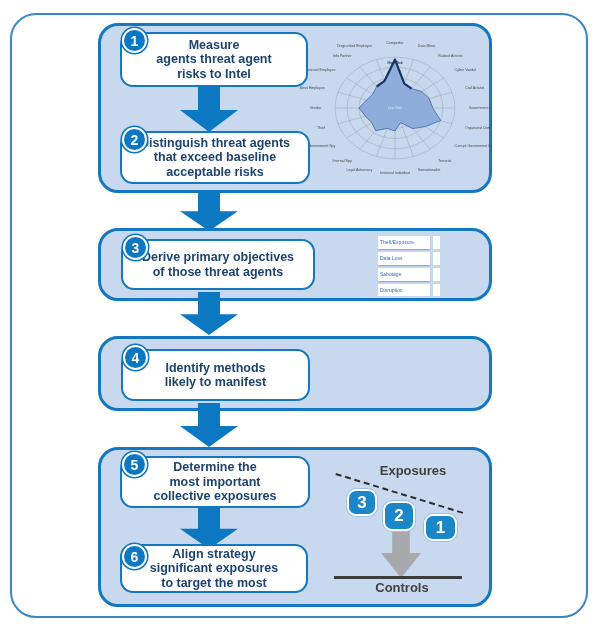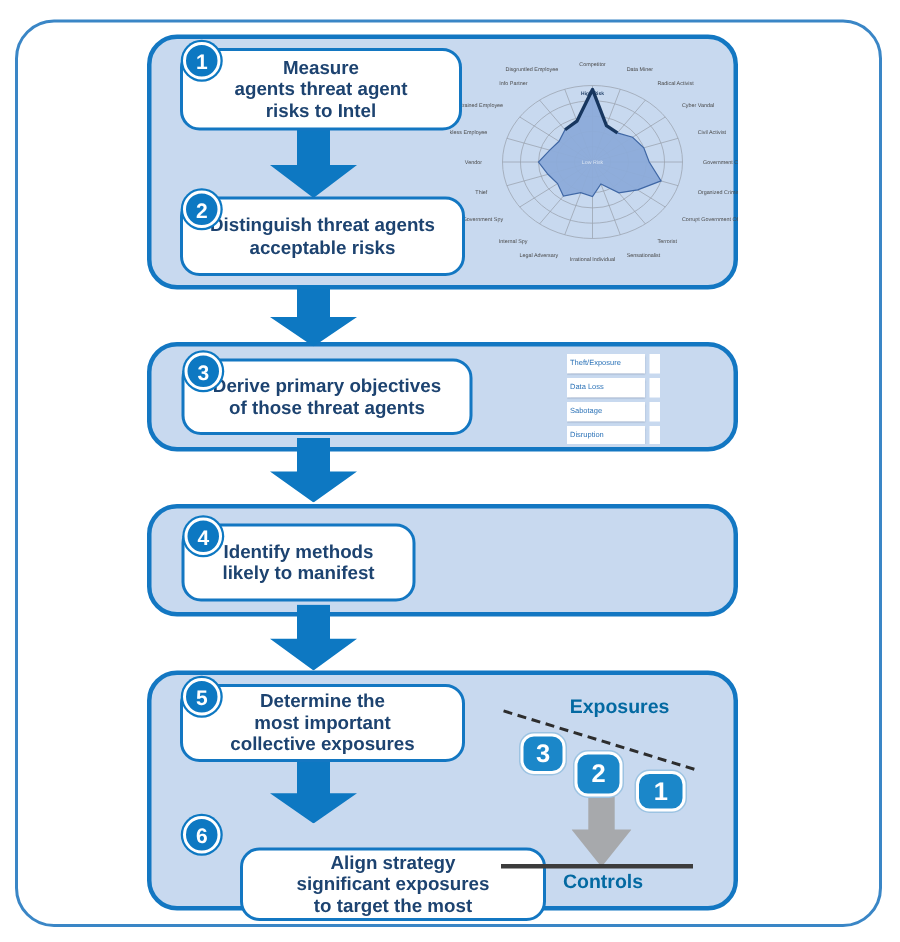--- a/index.html
+++ b/index.html
@@ -32,21 +32,21 @@
   .atk-sub{height:13px;display:flex;color:#ffffff;font-size:7px;}
   .atk-sub .cell{background:#4f87c4;display:flex;align-items:center;justify-content:center;border-top:1px solid #2a5c94;}
   .atk-sub .c1{width:34px;border-right:2px solid #2a5c94;}
   .atk-sub .c2{flex:1;}
   .atk-body{display:flex;gap:2px;margin-top:1px;}
   .atk-cell{background:linear-gradient(#e3e3e3,#f6f6f6);}
   .atk-left{width:34px;height:26px;}
   .atk-col{flex:1;display:flex;flex-direction:column;gap:2px;}
   .atk-col .atk-cell{height:12px;}
   
-  .big-label{position:absolute;z-index:3;font-weight:700;font-size:13px;color:#0369a1;text-align:center;}
+  .big-label{position:absolute;z-index:3;font-weight:700;font-size:13px;color:#404040;text-align:center;}
   .dash-line{position:absolute;left:336px;top:473px;width:133px;border-top:2.5px dashed #2d2d2d;
              transform:rotate(17deg);transform-origin:left top;z-index:2;}
   .exp-badge{position:absolute;background:#1b87c9;border:2.5px solid #ffffff;border-radius:9px;
              box-shadow:0 0 0 1px #9cc3e2;display:flex;align-items:center;justify-content:center;
              color:#ffffff;font-weight:700;font-size:17px;z-index:4;}
   .gray-arrow{position:absolute;left:381px;top:512px;width:40px;height:66px;background:#a7a9ac;z-index:3;
       clip-path:polygon(28% 0,72% 0,72% 62%,100% 62%,50% 100%,0 62%,28% 62%);}
   .h-line{position:absolute;left:334px;top:576px;width:128px;height:2.5px;background:#3c3c3c;z-index:3;}
 </style>
 </head>
@@ -65,44 +65,45 @@
 
   <div class="step-box" style="left:120px;top:32px;width:188px;height:55px;">
     <span class="step-line">Measure</span>
     <span class="step-line">agents threat agent</span>
     <span class="step-line">risks to Intel</span>
   </div>
   <div class="badge" style="left:122px;top:28px;">1</div>
 
   <div class="step-box" style="left:120px;top:131px;width:190px;height:53px;">
     <span class="step-line">Distinguish threat agents</span>
+    <span class="step-line">that exceed baseline</span>
     <span class="step-line">acceptable risks</span>
   </div>
   <div class="badge" style="left:122px;top:127px;">2</div>
 
   <div class="step-box" style="left:121px;top:239px;width:194px;height:51px;">
     <span class="step-line">Derive primary objectives</span>
     <span class="step-line">of those threat agents</span>
   </div>
   <div class="badge" style="left:123px;top:235px;">3</div>
 
-  <div class="step-box" style="left:121px;top:349px;width:156px;height:52px;">
+  <div class="step-box" style="left:121px;top:349px;width:189px;height:52px;">
     <span class="step-line">Identify methods</span>
     <span class="step-line">likely to manifest</span>
   </div>
   <div class="badge" style="left:123px;top:345px;">4</div>
 
   <div class="step-box" style="left:120px;top:456px;width:190px;height:52px;">
     <span class="step-line">Determine the</span>
     <span class="step-line">most important</span>
     <span class="step-line">collective exposures</span>
   </div>
   <div class="badge" style="left:122px;top:452px;">5</div>
 
-  <div class="step-box" style="left:120px;top:565px;width:204px;height:49px;margin-left:40px;">
+  <div class="step-box" style="left:120px;top:544px;width:188px;height:49px;">
     <span class="step-line">Align strategy</span>
     <span class="step-line">significant exposures</span>
     <span class="step-line">to target the most</span>
   </div>
   <div class="badge" style="left:122px;top:544px;">6</div>
 
   <div class="flow-arrow" style="left:180px;top:86px;width:58px;height:46px;"></div>
   <div class="flow-arrow" style="left:180px;top:190px;width:58px;height:41px;"></div>
   <div class="flow-arrow" style="left:180px;top:292px;width:58px;height:43px;"></div>
   <div class="flow-arrow" style="left:180px;top:403px;width:58px;height:44px;"></div>

